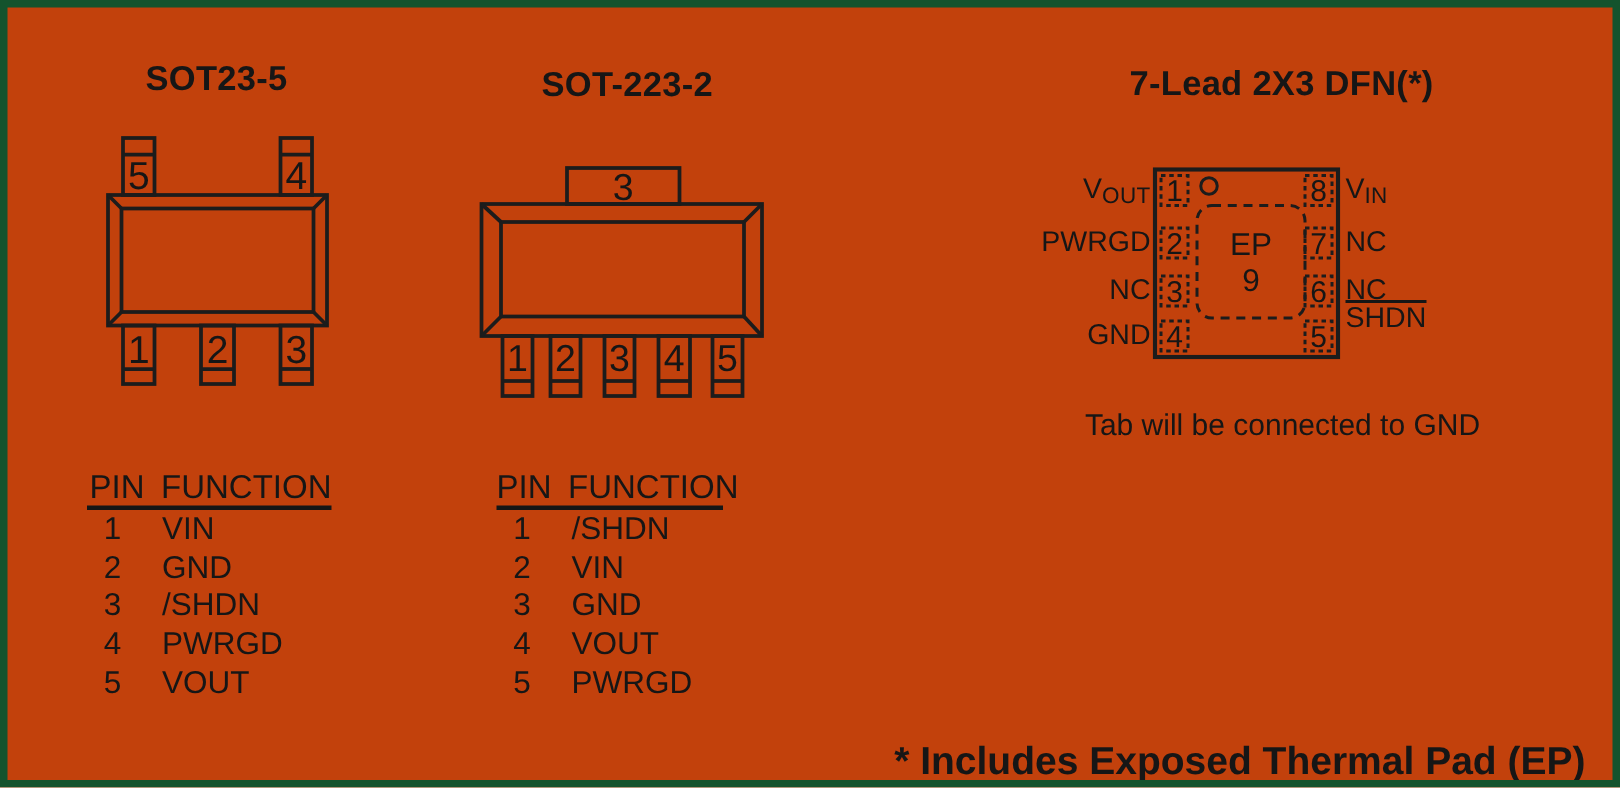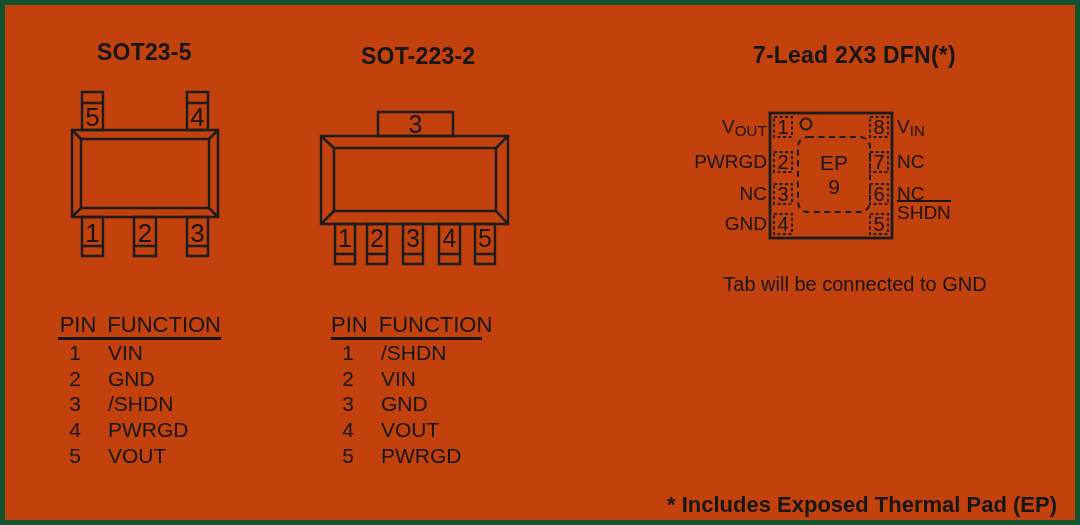--- a/index.html
+++ b/index.html
@@ -28,21 +28,21 @@
   .pt-row .fn{margin-left:16px;white-space:nowrap;}
   .dfn-label{
     position:absolute;height:22px;line-height:22px;
     font-size:19px;white-space:nowrap;
   }
   .dfn-label.right{left:892px;}
   .dfn-label.left{left:600px;width:162px;text-align:right;}
   .sub{font-size:15px;vertical-align:-3px;letter-spacing:0.2px;}
   .ovl{display:inline-block;border-top:2.5px solid #161616;padding-top:1px;line-height:19px;}
   .note{font-size:20px;text-align:center;white-space:nowrap;}
-  .footnote{font-size:22px;font-weight:bold;white-space:nowrap;margin-left:40px;}
+  .footnote{font-size:26px;font-weight:bold;white-space:nowrap;margin-left:40px;}
   svg text{font-family:"Liberation Sans", sans-serif;fill:#161616;}
 </style>
 </head>
 <body>
 
 <div class="canvas">
 
   <div class="abs pkg-title" style="left:92px;top:34px;">SOT23-5</div>
   <div class="abs pkg-title" style="left:356px;top:38px;">SOT-223-2</div>
   <div class="abs pkg-title" style="left:748px;top:37px;">7-Lead 2X3 DFN(*)</div>

